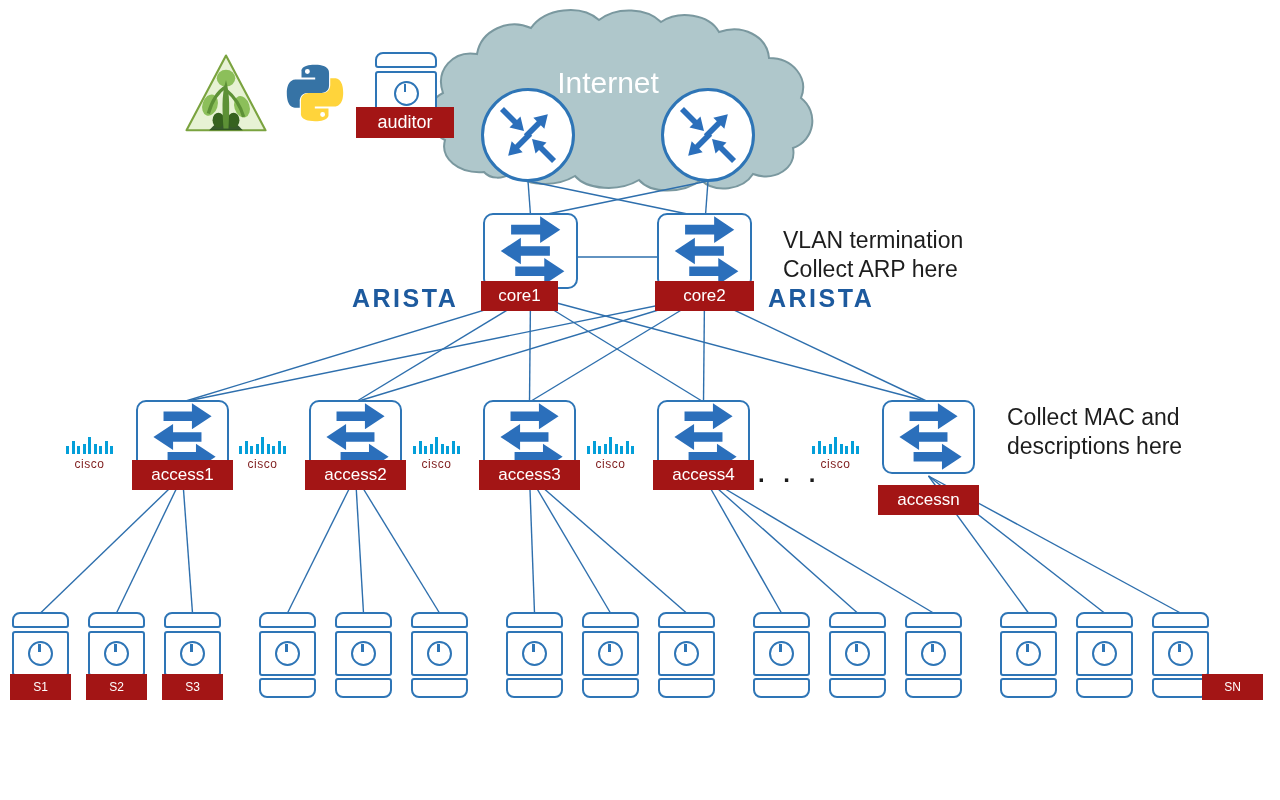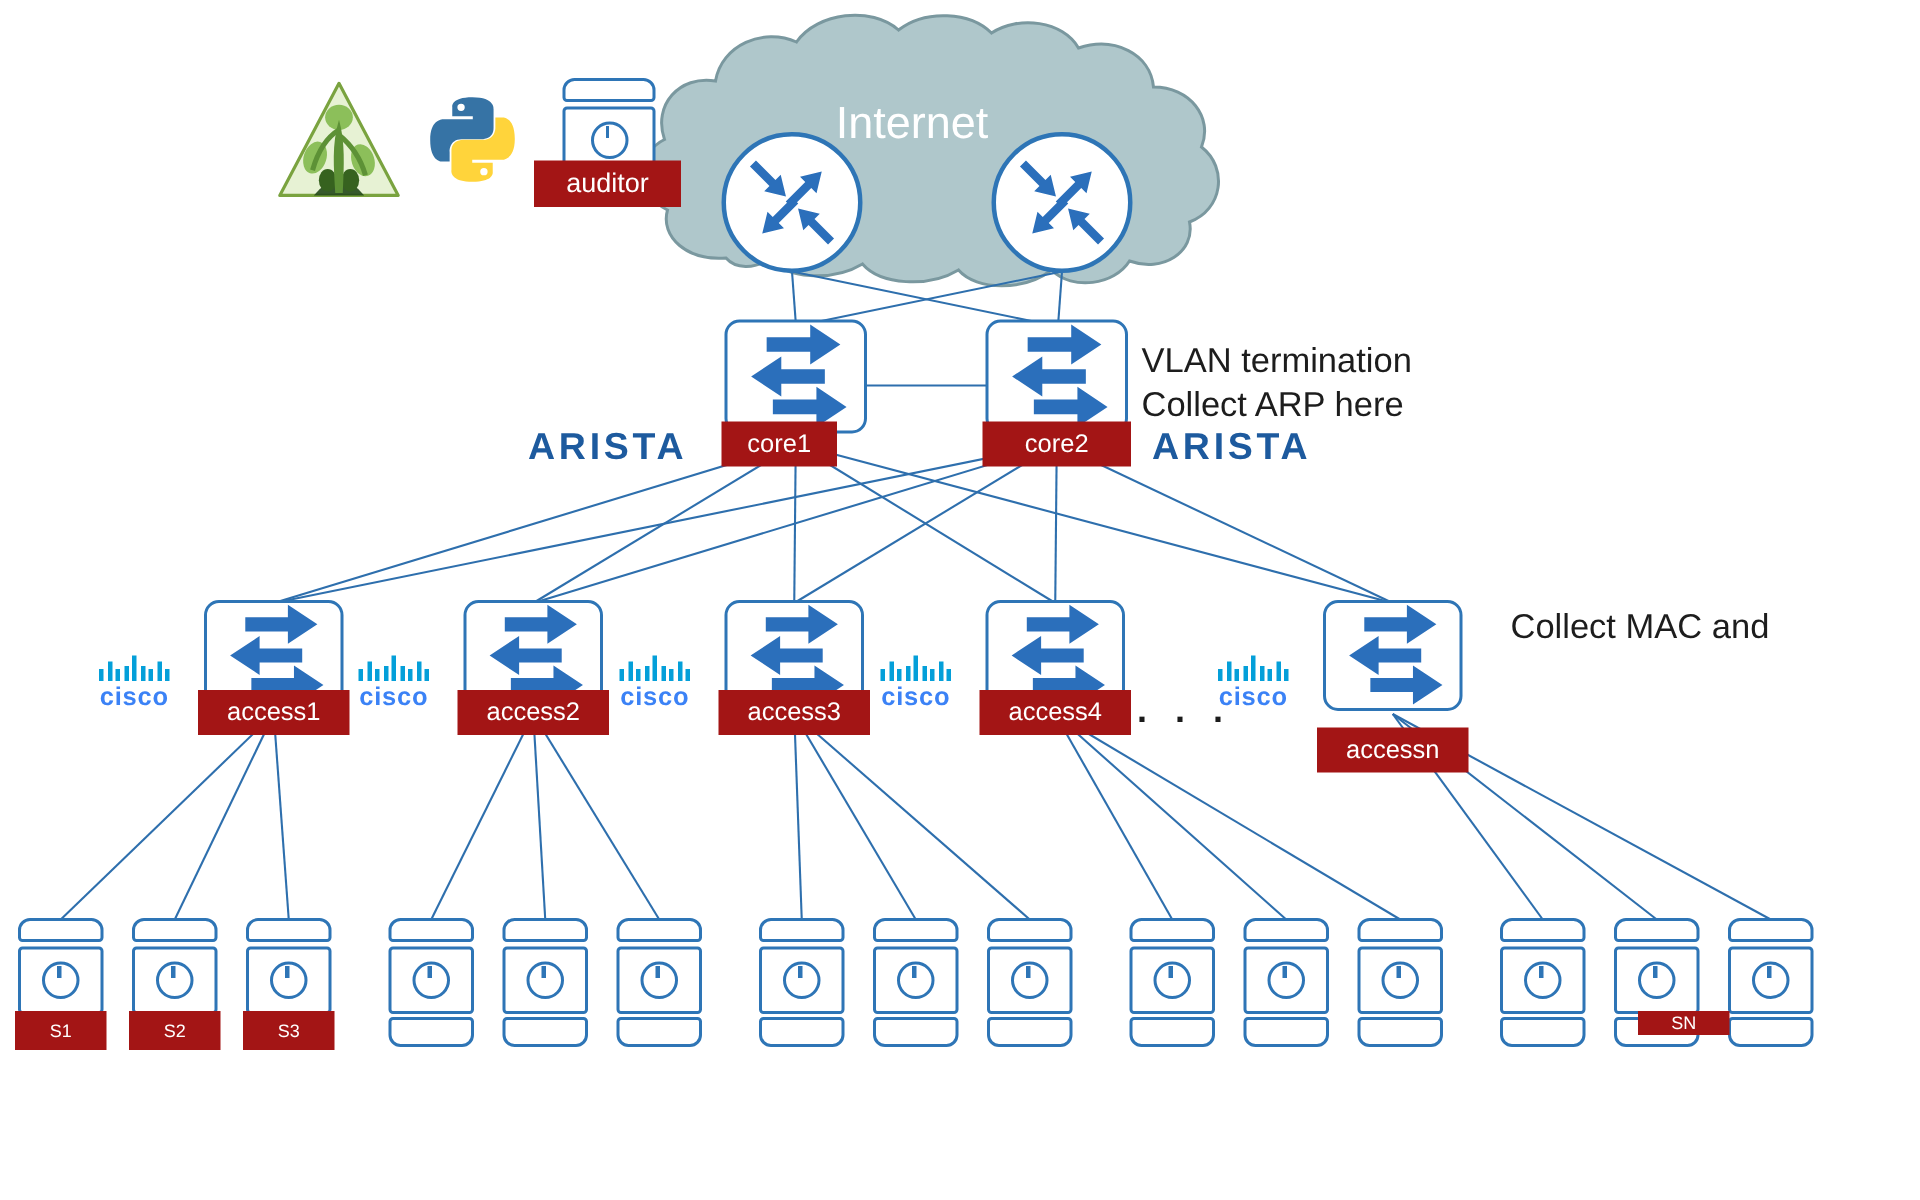--- a/index.html
+++ b/index.html
@@ -21,21 +21,21 @@
   .sec.mid{height:45px;border-radius:3px;margin-bottom:2.5px;
            display:flex;align-items:center;justify-content:center}
   .sec.bot{height:20px;border-radius:3px 3px 8px 8px}
   .dial{width:25px;height:25px;border:2.5px solid #2e75b6;border-radius:50%;
         position:relative;box-sizing:border-box}
   .dial::after{content:"";position:absolute;left:8.2px;top:1.5px;width:2.6px;height:8px;
                background:#2e75b6}
   .cisco-logo{position:absolute;z-index:2;text-align:center}
   .bars{display:flex;align-items:flex-end;justify-content:center;gap:2.5px;height:19px}
   .bars span{width:3px;background:#049fd9;display:block}
-  .cisco-word{color:#3b82f6;font-weight:bold;font-size:17px;letter-spacing:0.5px;
+  .cisco-word{color:#7f1d1d;font-weight:normal;font-size:12px;letter-spacing:0.5px;
               line-height:21px}
   .arista{position:absolute;z-index:2;color:#1d5a9e;font-weight:bold;font-size:25px;
           letter-spacing:2.5px}
   .annotation{position:absolute;z-index:2;color:#1d1d1d;font-size:23px;line-height:29px}
   #internet-label{position:absolute;z-index:2;color:#ffffff;font-size:30px;
                   width:220px;text-align:center}
   #ellipsis{position:absolute;z-index:2;color:#1b1b1b;font-size:24px;font-weight:bold;
             letter-spacing:6px}
   .logo{position:absolute;z-index:2}
 </style>
@@ -130,26 +130,27 @@
   <div class="sec mid">
     <div class="dial"></div>
   </div>
   <div class="sec bot"></div>
 </div>
 <div class="nodelabel big" style="left:356px;top:107px;width:98px;height:31px">auditor</div>
 
 <div class="arista" style="left:352px;top:284px">ARISTA</div>
 <div class="arista" style="left:768px;top:284px">ARISTA</div>
 
-<div class="annotation" style="left:761px;top:226px">
+<div class="annotation" style="left:783px;top:226px">
   <div>VLAN termination</div>
   <div>Collect ARP here</div>
 </div>
 <div class="annotation" style="left:1007px;top:403px">
   <div>Collect MAC and</div>
+  <div>descriptions here</div>
 </div>
 
 <div id="ellipsis" style="left:758px;top:460px">. . .</div>
 
 <div id="nodes">
     <div class="node swbox" style="left: 483px; top: 213px; width: 95px; height: 76px;"><svg viewBox="0 0 88 64" width="100%" height="100%" preserveAspectRatio="none">
         <g fill="#2b6fbb">
   <polygon points="-22,-4 4,-4 4,-11 22,0 4,11 4,4 -22,4" transform="translate(49,13) rotate(0) scale(1.08)"></polygon>
           <polygon points="-22,-4 4,-4 4,-11 22,0 4,11 4,4 -22,4" transform="translate(39,32) rotate(180) scale(1.08)"></polygon>
           <polygon points="-22,-4 4,-4 4,-11 22,0 4,11 4,4 -22,4" transform="translate(53,50) rotate(0) scale(1.08)"></polygon>
@@ -375,14 +376,14 @@
       </div>
     <div class="sec bot"></div>
     </div>
     <div class="server" style="left: 1152px; top: 612px; width: 57px; height: 88px;">
       <div class="sec top"></div>
     <div class="sec mid">
       <div class="dial"></div>
       </div>
     <div class="sec bot"></div>
     </div>
-    <div class="nodelabel small" style="left: 1092px; top: 674px; width: 61px; height: 16px;">SN</div>
+    <div class="nodelabel small" style="left: 1202px; top: 674px; width: 61px; height: 26px;">SN</div>
   </div>
 
 </body></html>

